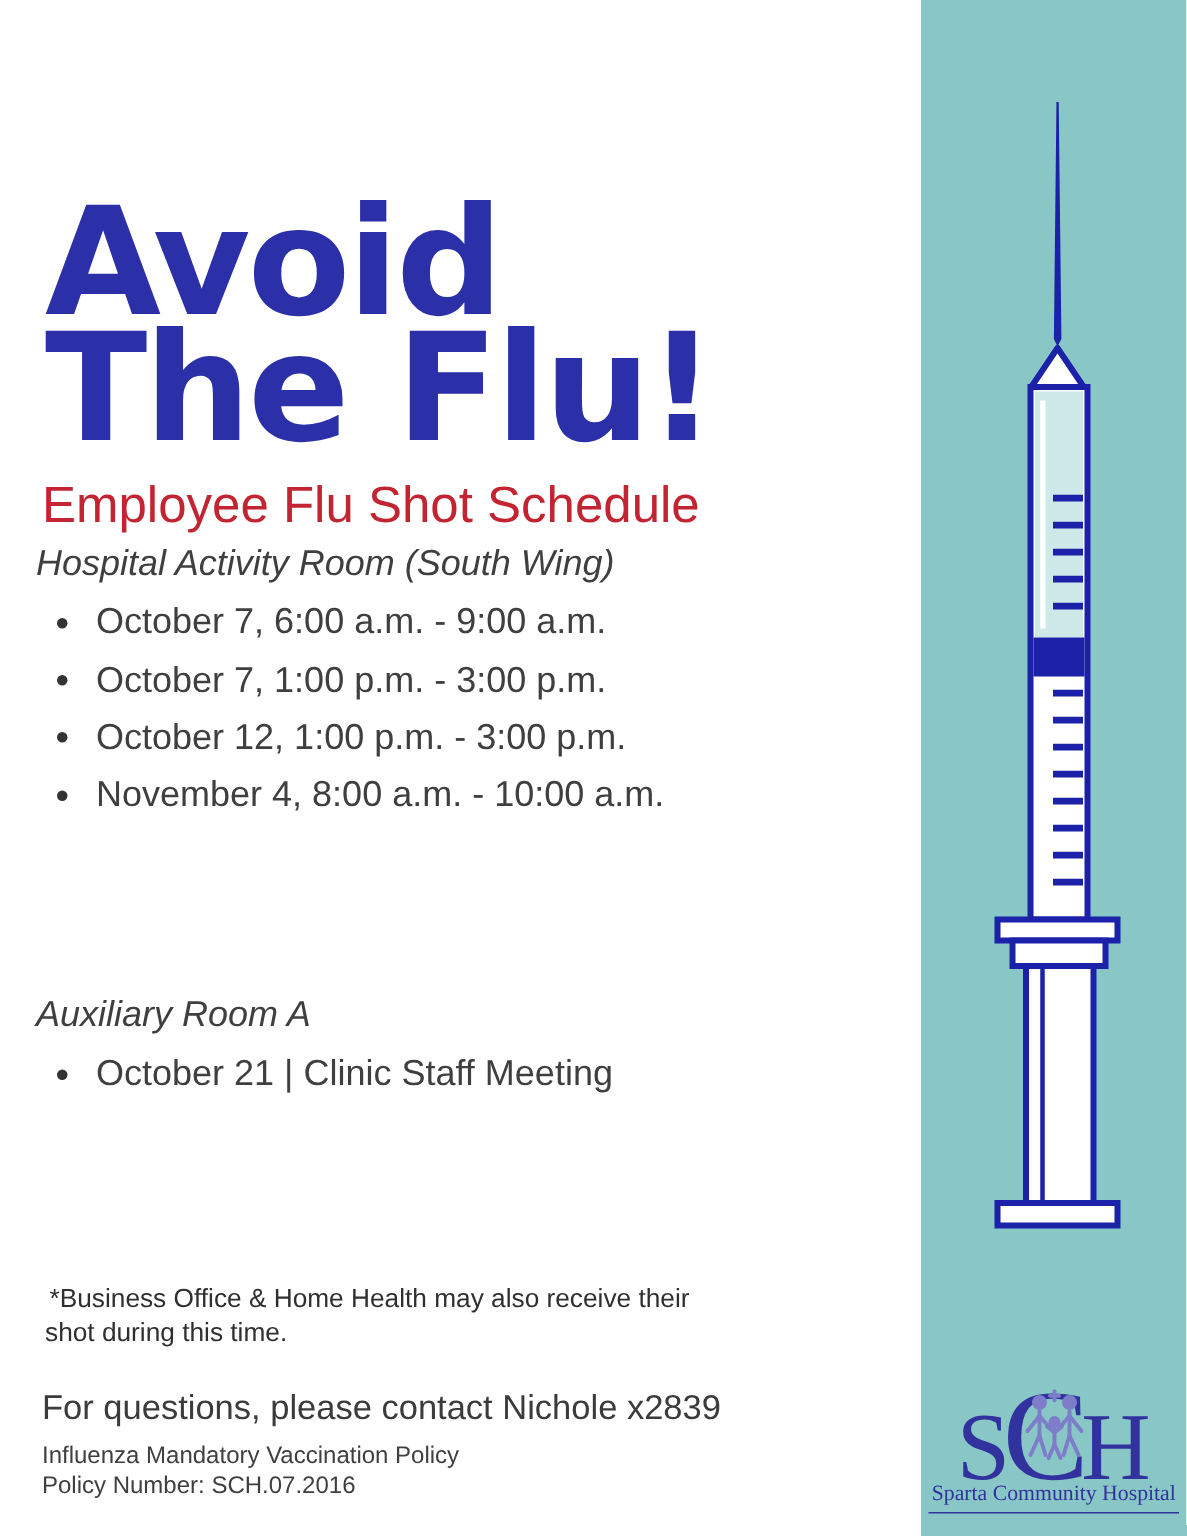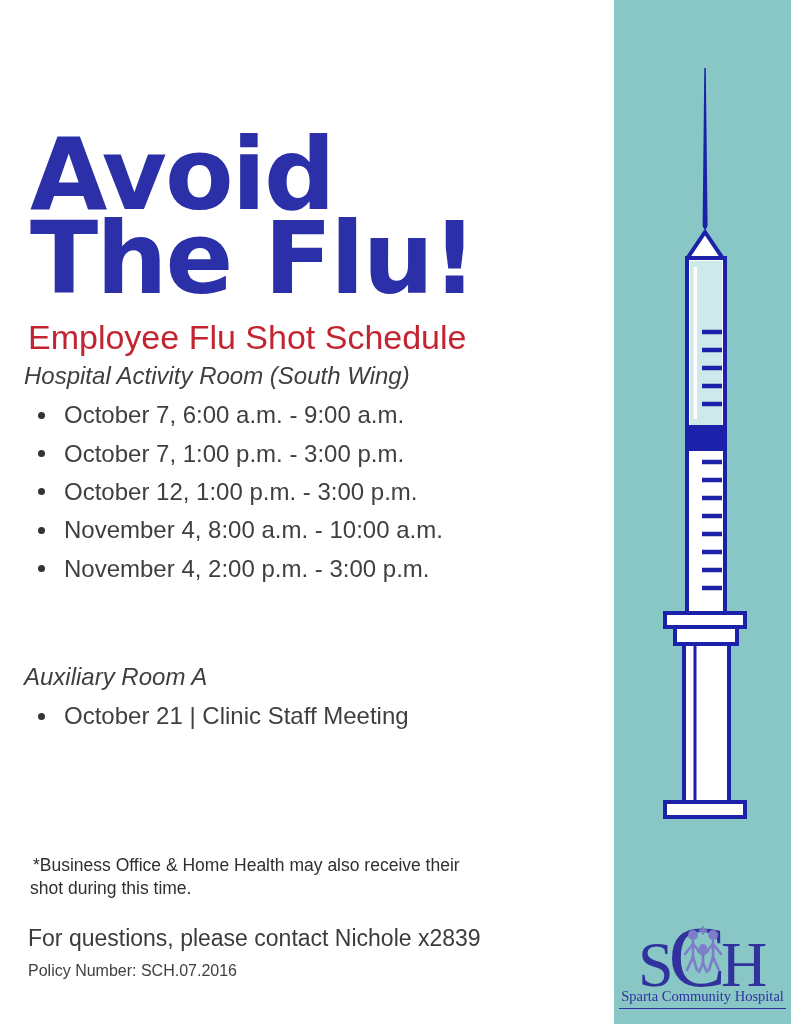--- a/index.html
+++ b/index.html
@@ -85,34 +85,34 @@
 
 <div class="subtitle">Employee Flu Shot Schedule</div>
 
 <div class="section-heading" id="sec1-heading">Hospital Activity Room (South Wing)</div>
 
 <ul class="schedule" id="list1">
   <li>October 7, 6:00 a.m. - 9:00 a.m.</li>
   <li>October 7,  1:00 p.m. - 3:00 p.m.</li>
   <li>October 12, 1:00 p.m. - 3:00 p.m.</li>
   <li>November 4, 8:00 a.m. - 10:00 a.m.</li>
-  <li>November 4,  2:00 p.m. - 3:00 p.m.</li>
 </ul>
 
 <div class="section-heading" id="sec2-heading">Auxiliary Room A</div>
 
 <ul class="schedule" id="list2">
   <li>October 21 | Clinic Staff Meeting</li>
 </ul>
 
 <div class="note">*Business Office &amp; Home Health may also receive their shot during this time.</div>
 
 <div class="contact">For questions, please contact Nichole x2839</div>
 
 <div class="policy">
+  <div>Influenza Mandatory Vaccination Policy</div>
   <div>Policy Number: SCH.07.2016</div>
 </div>
 
 <div class="band">
 
   <svg class="syringe" width="177" height="1024" viewBox="0 0 177 1024">
 
     <path d="M90.3,68 L91.8,68 L93.6,226 L91,231 L88.6,226 Z" fill="#1b21a8"></path>
 
     <polygon points="91,232 73.5,258 108.5,258" fill="#ffffff" stroke="#1b21a8" stroke-width="4" stroke-linejoin="round"></polygon>

